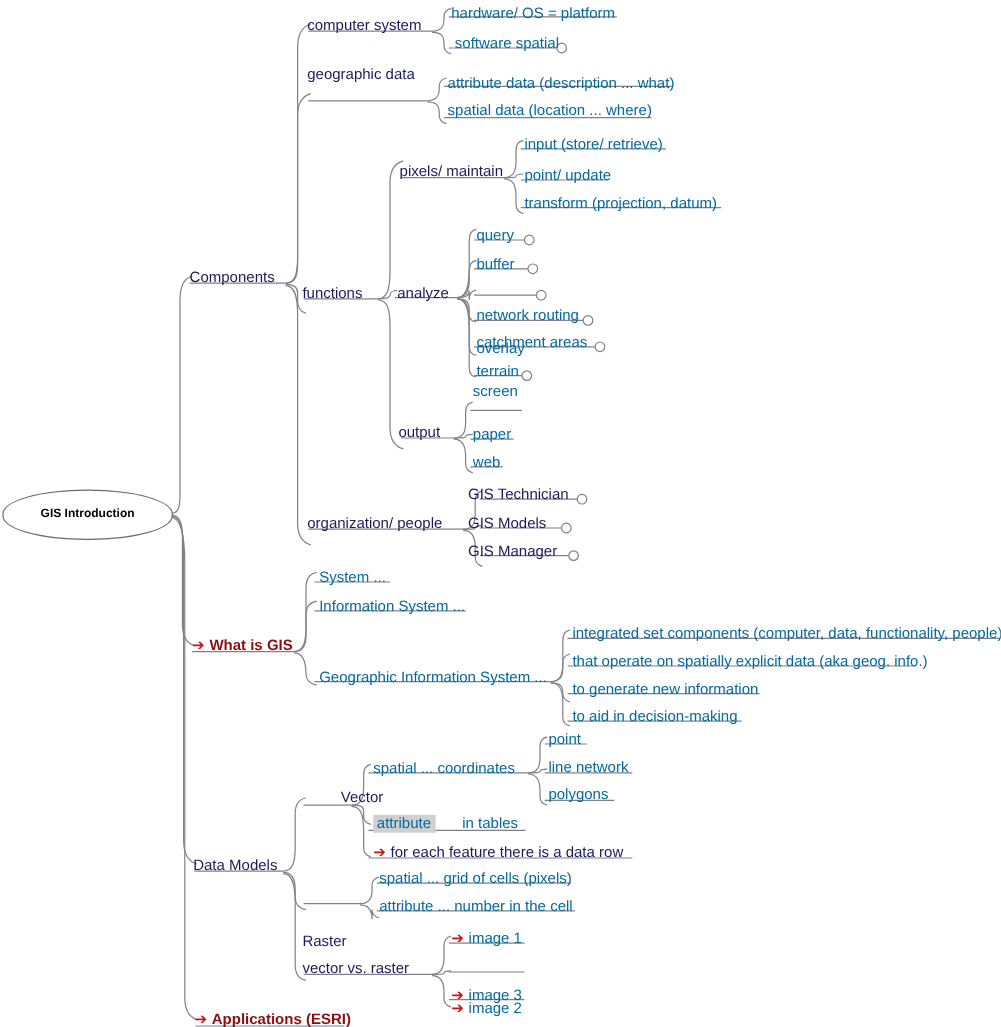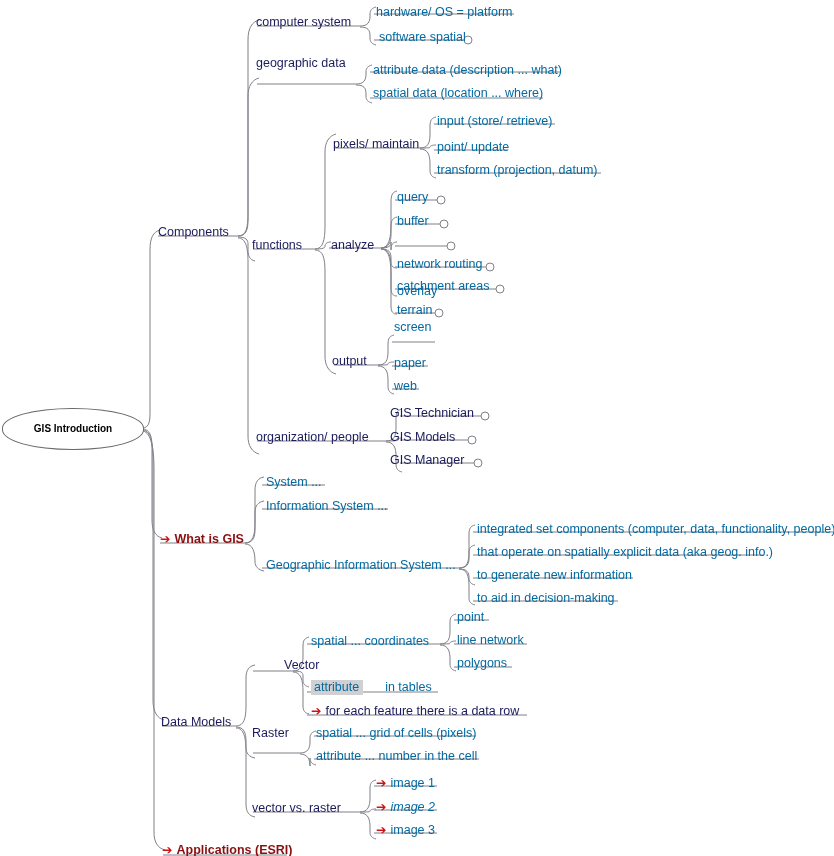--- a/index.html
+++ b/index.html
@@ -306,37 +306,37 @@
     <span class="txt lbl-plain">polygons</span>
   </div>
 
   <div class="node" style="left:311px;top:678px;">
     <span class="txt lbl-plain hl">attribute</span><span class="gap"></span><span class="txt lbl-plain">in tables</span>
   </div>
   <div class="node" style="left:311px;top:702px;">
     <span class="arrow">➔</span><span class="txt lbl-redplain">for each feature there is a data row</span>
   </div>
 
-  <div class="node" style="left:252px;top:724px;">
+  <div class="node" style="left:252px;top:776px;">
     <span class="txt lbl-bold">Raster</span>
   </div>
   <div class="node" style="left:316px;top:724px;">
     <span class="txt lbl-plain">spatial ... grid of cells (pixels)</span>
   </div>
   <div class="node" style="left:316px;top:747px;">
     <span class="txt lbl-plain">attribute ... number in the cell</span>
   </div>
 
   <div class="node" style="left:252px;top:799px;">
     <span class="txt lbl-bold">vector vs. raster</span>
   </div>
   <div class="node" style="left:376px;top:774px;">
     <span class="arrow">➔</span><span class="txt lbl-plain">image 1</span>
   </div>
-  <div class="node" style="left:376px;top:798px;font-style:italic;">
+  <div class="node" style="left:376px;top:832px;">
     <span class="arrow">➔</span><span class="txt lbl-plain">image 2</span>
   </div>
   <div class="node" style="left:376px;top:821px;">
     <span class="arrow">➔</span><span class="txt lbl-plain">image 3</span>
   </div>
 
   <div class="node" style="left:162px;top:841px;">
     <span class="arrow">➔</span><span class="txt lbl-red">Applications (ESRI)</span>
   </div>
 

